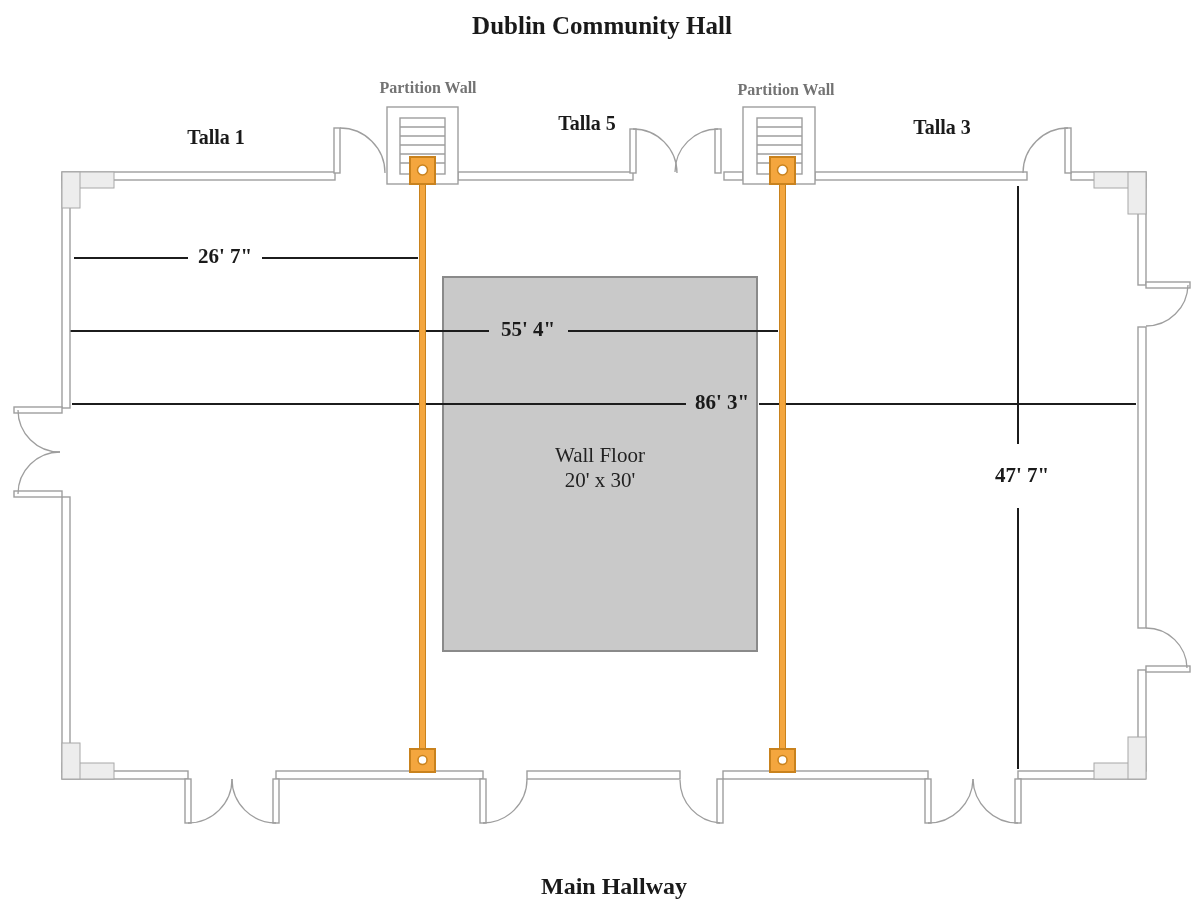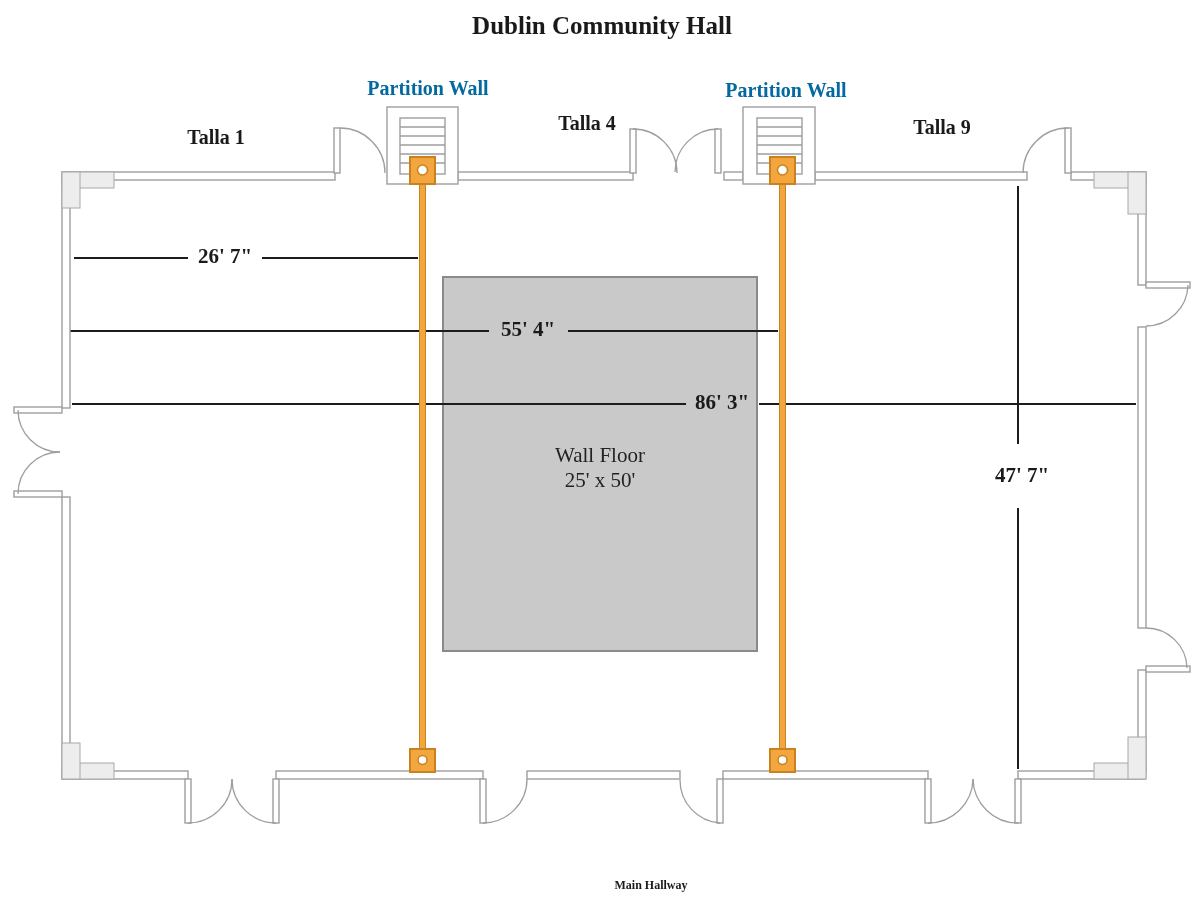--- a/index.html
+++ b/index.html
@@ -13,25 +13,25 @@
   }
   #plan svg{position:absolute;left:0;top:0;}
   .lbl{
     position:absolute;
     transform:translate(-50%,-50%);
     white-space:nowrap;
     color:#1a1a1a;
     line-height:1.1;
   }
   .title{font-size:25px;font-weight:700;}
-  .partition-lbl{font-size:20px;font-weight:600;color:#0369a1;}
+  .partition-lbl{font-size:16px;font-weight:600;color:#737373;}
   .room-lbl{font-size:20px;font-weight:600;}
   .dim-lbl{font-size:21px;font-weight:600;}
   .floor-lbl{font-size:21px;font-weight:400;color:#222;}
-  .hall-lbl{font-size:12px;font-weight:600;margin-left:37px;}
+  .hall-lbl{font-size:24px;font-weight:600;}
 
   
   .wall{fill:#ffffff;stroke:#9e9e9e;stroke-width:1.4;}
   .corner{fill:#ededed;stroke:#a8a8a8;stroke-width:1;}
   .arc{fill:none;stroke:#9e9e9e;stroke-width:1.3;}
   .cab-line{stroke:#9e9e9e;stroke-width:1.3;}
   .dance{fill:#c9c9c9;stroke:#8a8a8a;stroke-width:2;}
   .dim{stroke:#1c1c1c;stroke-width:2;}
   .pt-fill{fill:#f4a63e;stroke:#c9821d;}
 </style>
@@ -179,25 +179,25 @@
       <circle cx="782.5" cy="760" r="4.5" fill="#ffffff" stroke="#c9821d" stroke-width="1.5"></circle>
     </g>
   </svg>
 
   <div class="lbl title" style="left:602px;top:26px;">Dublin Community Hall</div>
 
   <div class="lbl partition-lbl" style="left:428px;top:88px;">Partition Wall</div>
   <div class="lbl partition-lbl" style="left:786px;top:90px;">Partition Wall</div>
 
   <div class="lbl room-lbl" style="left:216px;top:137px;">Talla 1</div>
-  <div class="lbl room-lbl" style="left:587px;top:123px;">Talla 4</div>
-  <div class="lbl room-lbl" style="left:942px;top:127px;">Talla 9</div>
+  <div class="lbl room-lbl" style="left:587px;top:123px;">Talla 5</div>
+  <div class="lbl room-lbl" style="left:942px;top:127px;">Talla 3</div>
 
   <div class="lbl dim-lbl" style="left:225px;top:257px;">26' 7"</div>
   <div class="lbl dim-lbl" style="left:528px;top:330px;">55' 4"</div>
   <div class="lbl dim-lbl" style="left:722px;top:403px;">86' 3"</div>
   <div class="lbl dim-lbl" style="left:1022px;top:476px;">47' 7"</div>
 
   <div class="lbl floor-lbl" style="left:600px;top:456px;">Wall Floor</div>
-  <div class="lbl floor-lbl" style="left:600px;top:481px;">25' x 50'</div>
+  <div class="lbl floor-lbl" style="left:600px;top:481px;">20' x 30'</div>
 
   <div class="lbl hall-lbl" style="left:614px;top:886px;">Main Hallway</div>
 </div>
 
 </body></html>

